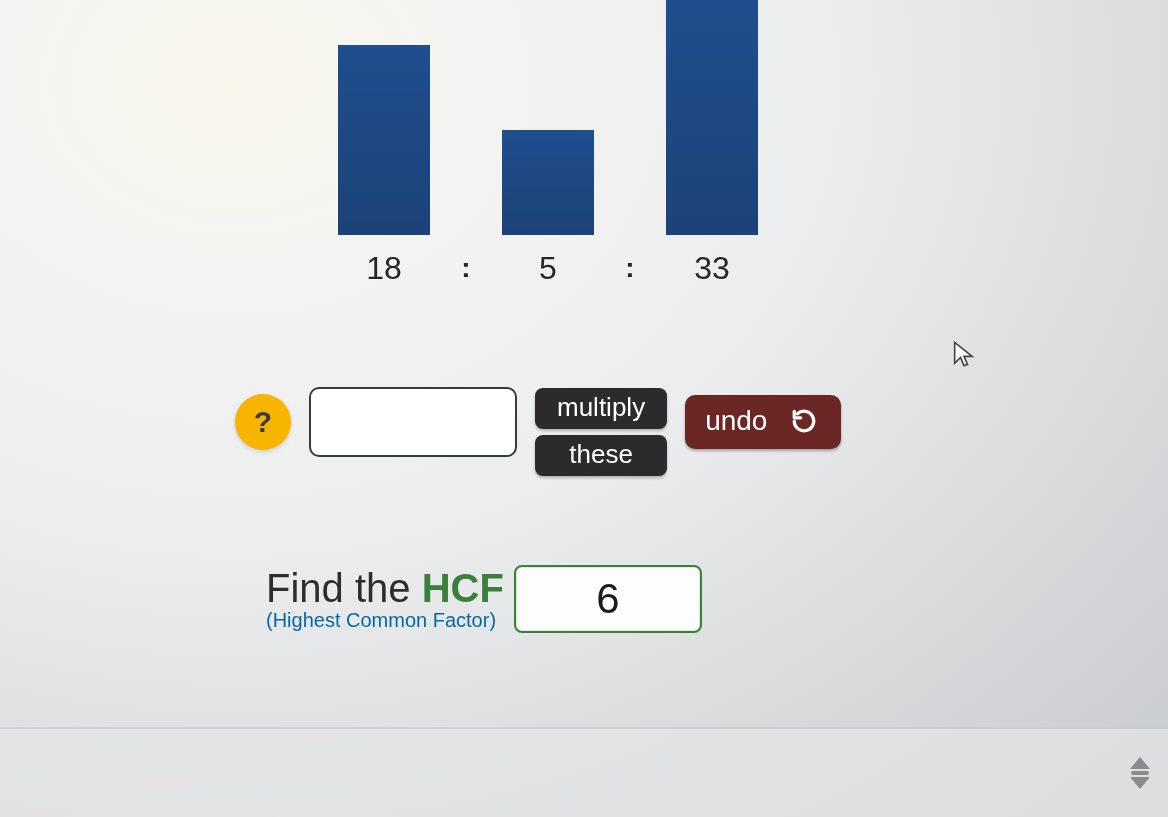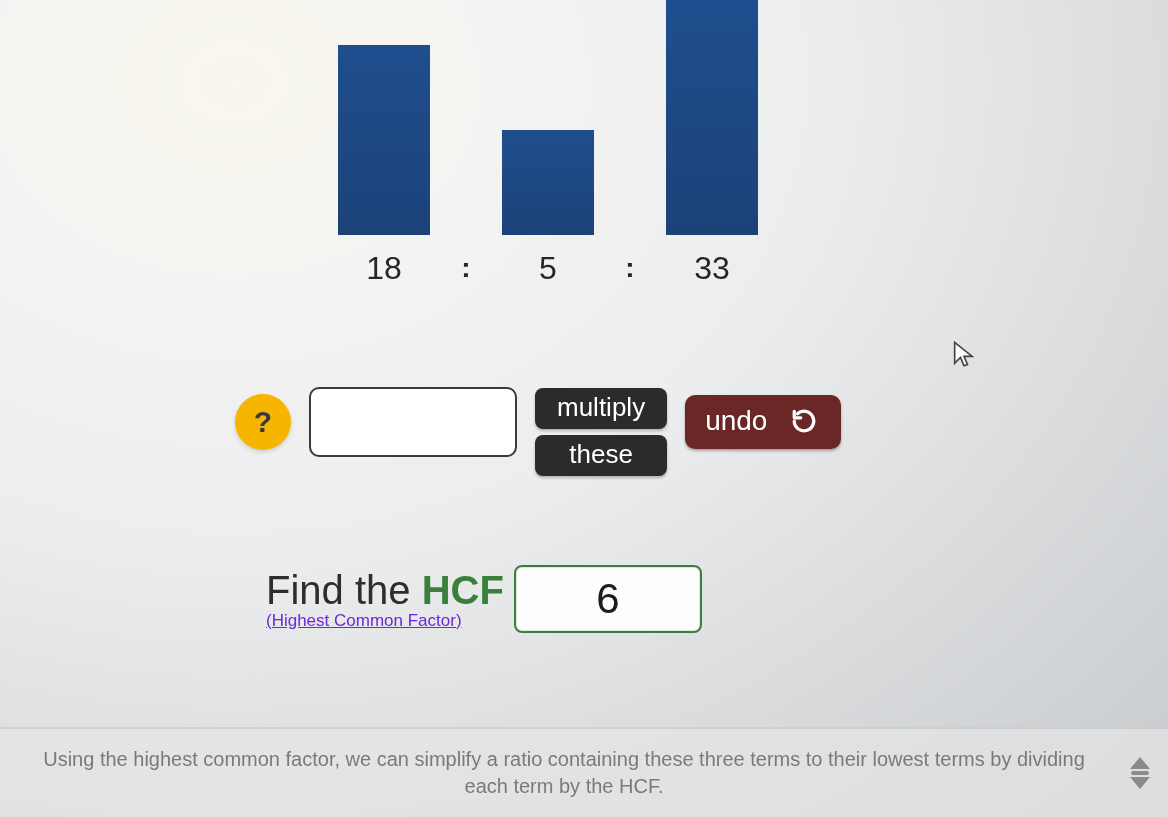--- a/index.html
+++ b/index.html
@@ -39,21 +39,21 @@
     font-size:28px;font-weight:500;padding:10px 24px 12px 20px;display:flex;
     align-items:center;gap:24px;cursor:pointer;box-shadow:0 2px 3px rgba(0,0,0,.3);}
   .undo-btn svg{width:26px;height:26px;}
 
   
   .hcf-row{position:absolute;left:266px;top:565px;width:640px;display:flex;
     align-items:center;gap:10px;}
   .hcf-text{display:flex;flex-direction:column;}
   .hcf-line{font-size:40px;font-weight:400;color:#2b2d2f;}
   .hcf-line .hcf{color:#3a7f3a;font-weight:600;}
-  .hcf-sub{font-size:17px;color:#6d28d9;margin-top:-2px;text-decoration:underline;}
+  .hcf-sub{font-size:20px;color:#0369a1;margin-top:-2px;}
   .hcf-input{width:180px;height:62px;border:2px solid #3a7f3a;border-radius:8px;
     background:#fcfdfc;font-size:42px;text-align:center;color:#1c1c1c;outline:none;
     box-shadow:0 0 0 1px rgba(58,127,58,.15) inset;}
 
   
   .footer{position:absolute;left:0;right:0;bottom:0;height:90px;
     background:rgba(230,230,230,.7);border-top:2px solid rgba(0,0,0,.08);
     display:flex;align-items:center;justify-content:center;padding:0 70px 0 30px;
     box-sizing:border-box;}
   .footer-text{font-size:20px;color:#7a7a7a;text-align:center;line-height:1.35;}
@@ -108,21 +108,20 @@
     <div class="hcf-text">
       <div class="hcf-line">
         <span>Find the </span><span class="hcf">HCF</span>
       </div>
       <div class="hcf-sub">(Highest Common Factor)</div>
     </div>
     <input class="hcf-input" type="text" value="6" style="">
   </div>
 
   <div class="footer">
-    <div class="footer-text">Using the highest common factor, we can simplify a ratio containing these three terms to their lowest terms by dividing each term by the HCF.</div>
     <div class="footer-arrows">
       <div class="tri up"></div>
       <div class="tri-mid"></div>
       <div class="tri down"></div>
     </div>
   </div>
 
   <svg class="cursor" width="28" height="28" viewBox="0 0 24 24">
     <path d="M4 2 L4 20 L9 15 L12 22 L15 21 L12 14 L19 14 Z" fill="#ffffff" stroke="#323232" stroke-width="1.4"></path>
   </svg>

